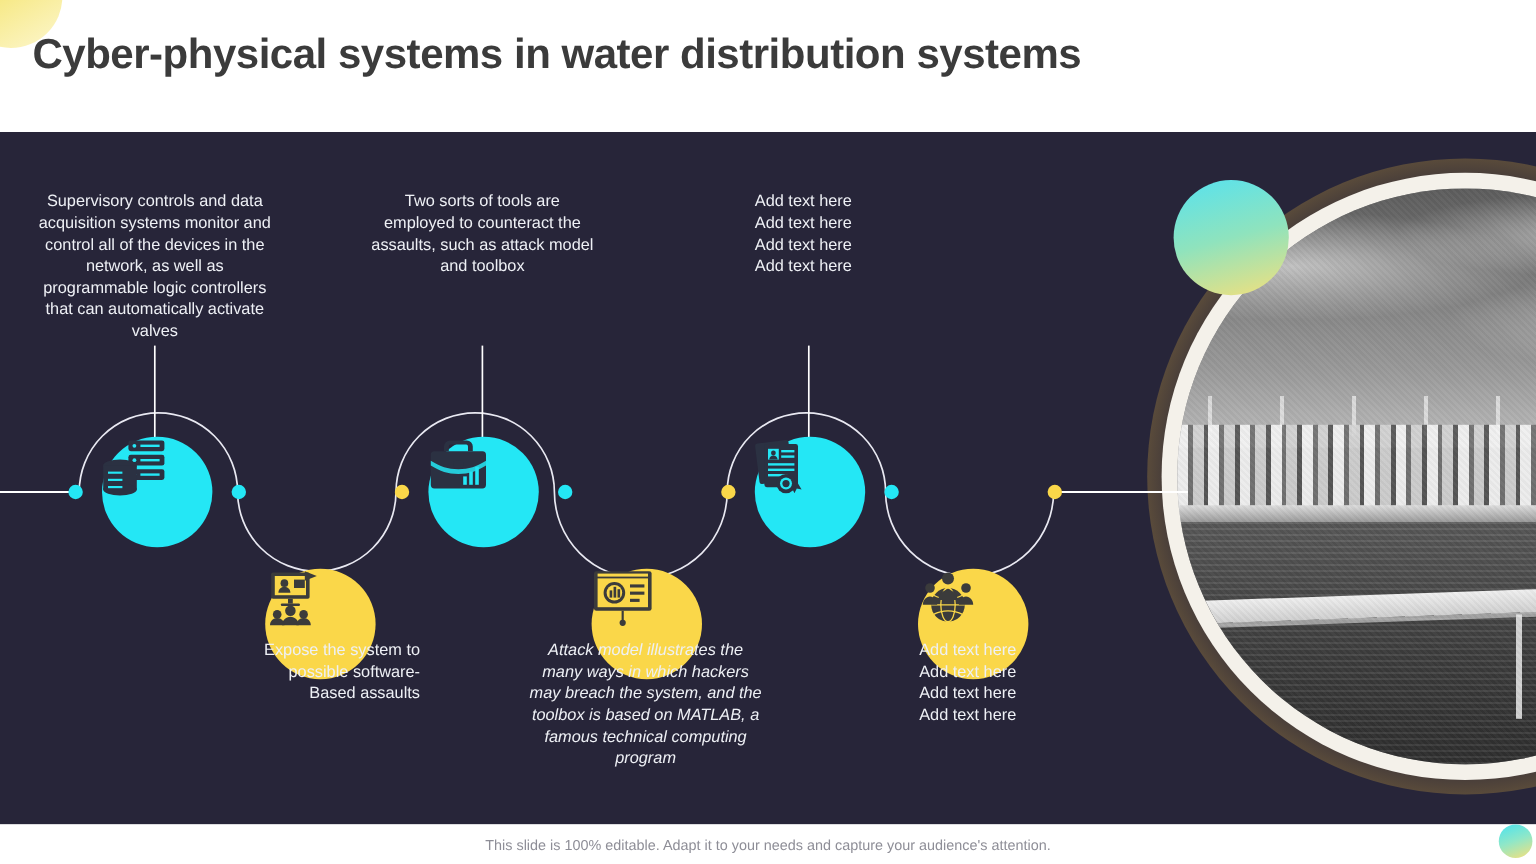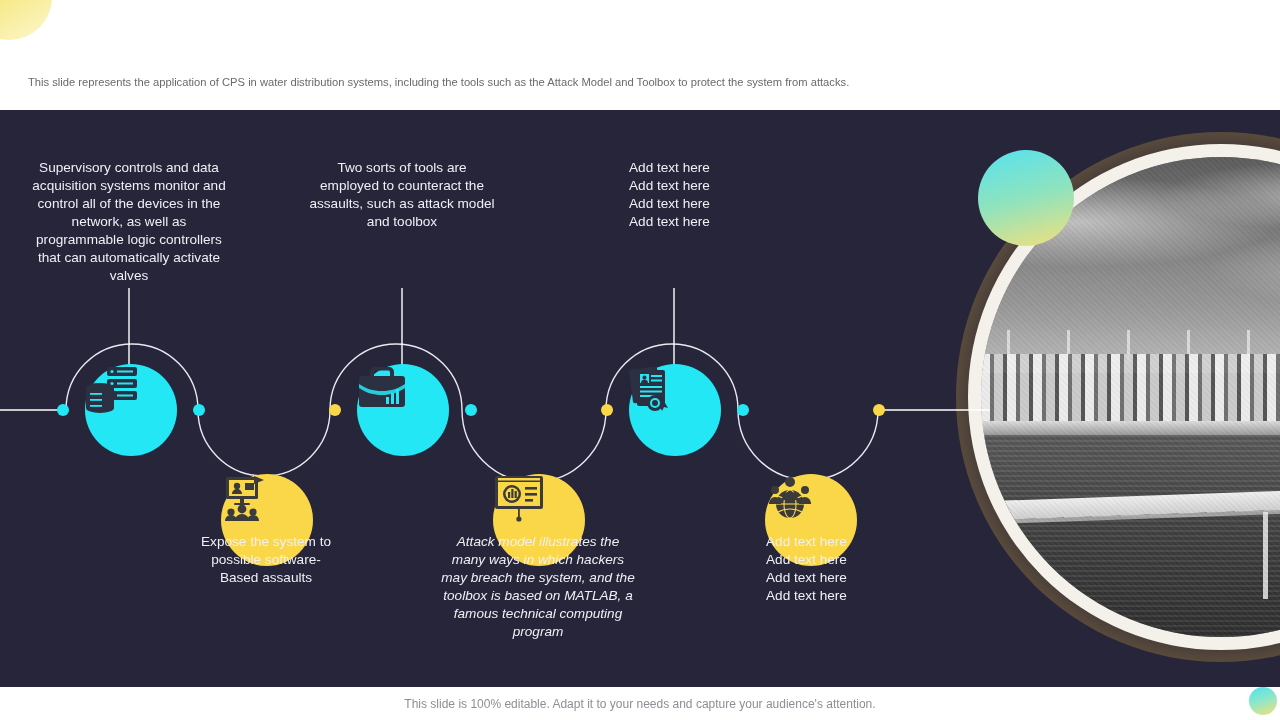--- a/index.html
+++ b/index.html
@@ -142,21 +142,21 @@
     background:#ffffff;
   }
   .footer-text{ font-size:12px; color:#8e8e97; }
 </style>
 </head>
 <body>
 
 <div class="corner-blob-tl"></div>
 
 <div class="header">
-  <div class="page-subtitle">This slide represents the application of CPS in water distribution systems, including the tools such as the Attack Model and Toolbox to protect the system from attacks.</div>
+  <div class="page-title">Cyber-physical systems in water distribution systems</div>
 </div>
 
 <div class="stage">
 
   <div class="photo-glow"></div>
   <div class="photo-ring"></div>
   <div class="photo-circle">
     <div class="photo-sky"></div>
     <div class="photo-cranes"></div>
     <div class="photo-skyline"></div>
@@ -331,21 +331,21 @@
 
   <div class="tblock" style="left:308px; top:49px; width:188px;">Two sorts of tools are employed to counteract the assaults, such as attack model and toolbox</div>
 
   <div class="tblock" style="left:28px; top:49px; width:202px;">Supervisory controls and data acquisition systems monitor and control all of the devices in the network, as well as programmable logic controllers that can automatically activate valves</div>
 
   <div class="tblock left-align" style="left:629px; top:49px; width:160px; white-space:pre-line;">Add text here
 Add text here
 Add text here
 Add text here</div>
 
-  <div class="tblock" style="left:182px; top:423px; width:168px; white-space:pre-line;">Expose the system to possible software-
+  <div class="tblock" style="left:182px; top:423px; width:168px; white-space:pre-line;text-align:right;">Expose the system to possible software-
 Based assaults</div>
 
   <div class="tblock" style="left:440px; top:423px; width:196px;font-style:italic;">Attack model illustrates the many ways in which hackers may breach the system, and the toolbox is based on MATLAB,  a famous technical computing program</div>
 
   <div class="tblock left-align" style="left:766px; top:423px; width:160px; white-space:pre-line;">Add text here
 Add text here
 Add text here
 Add text here</div>
 
 </div>

